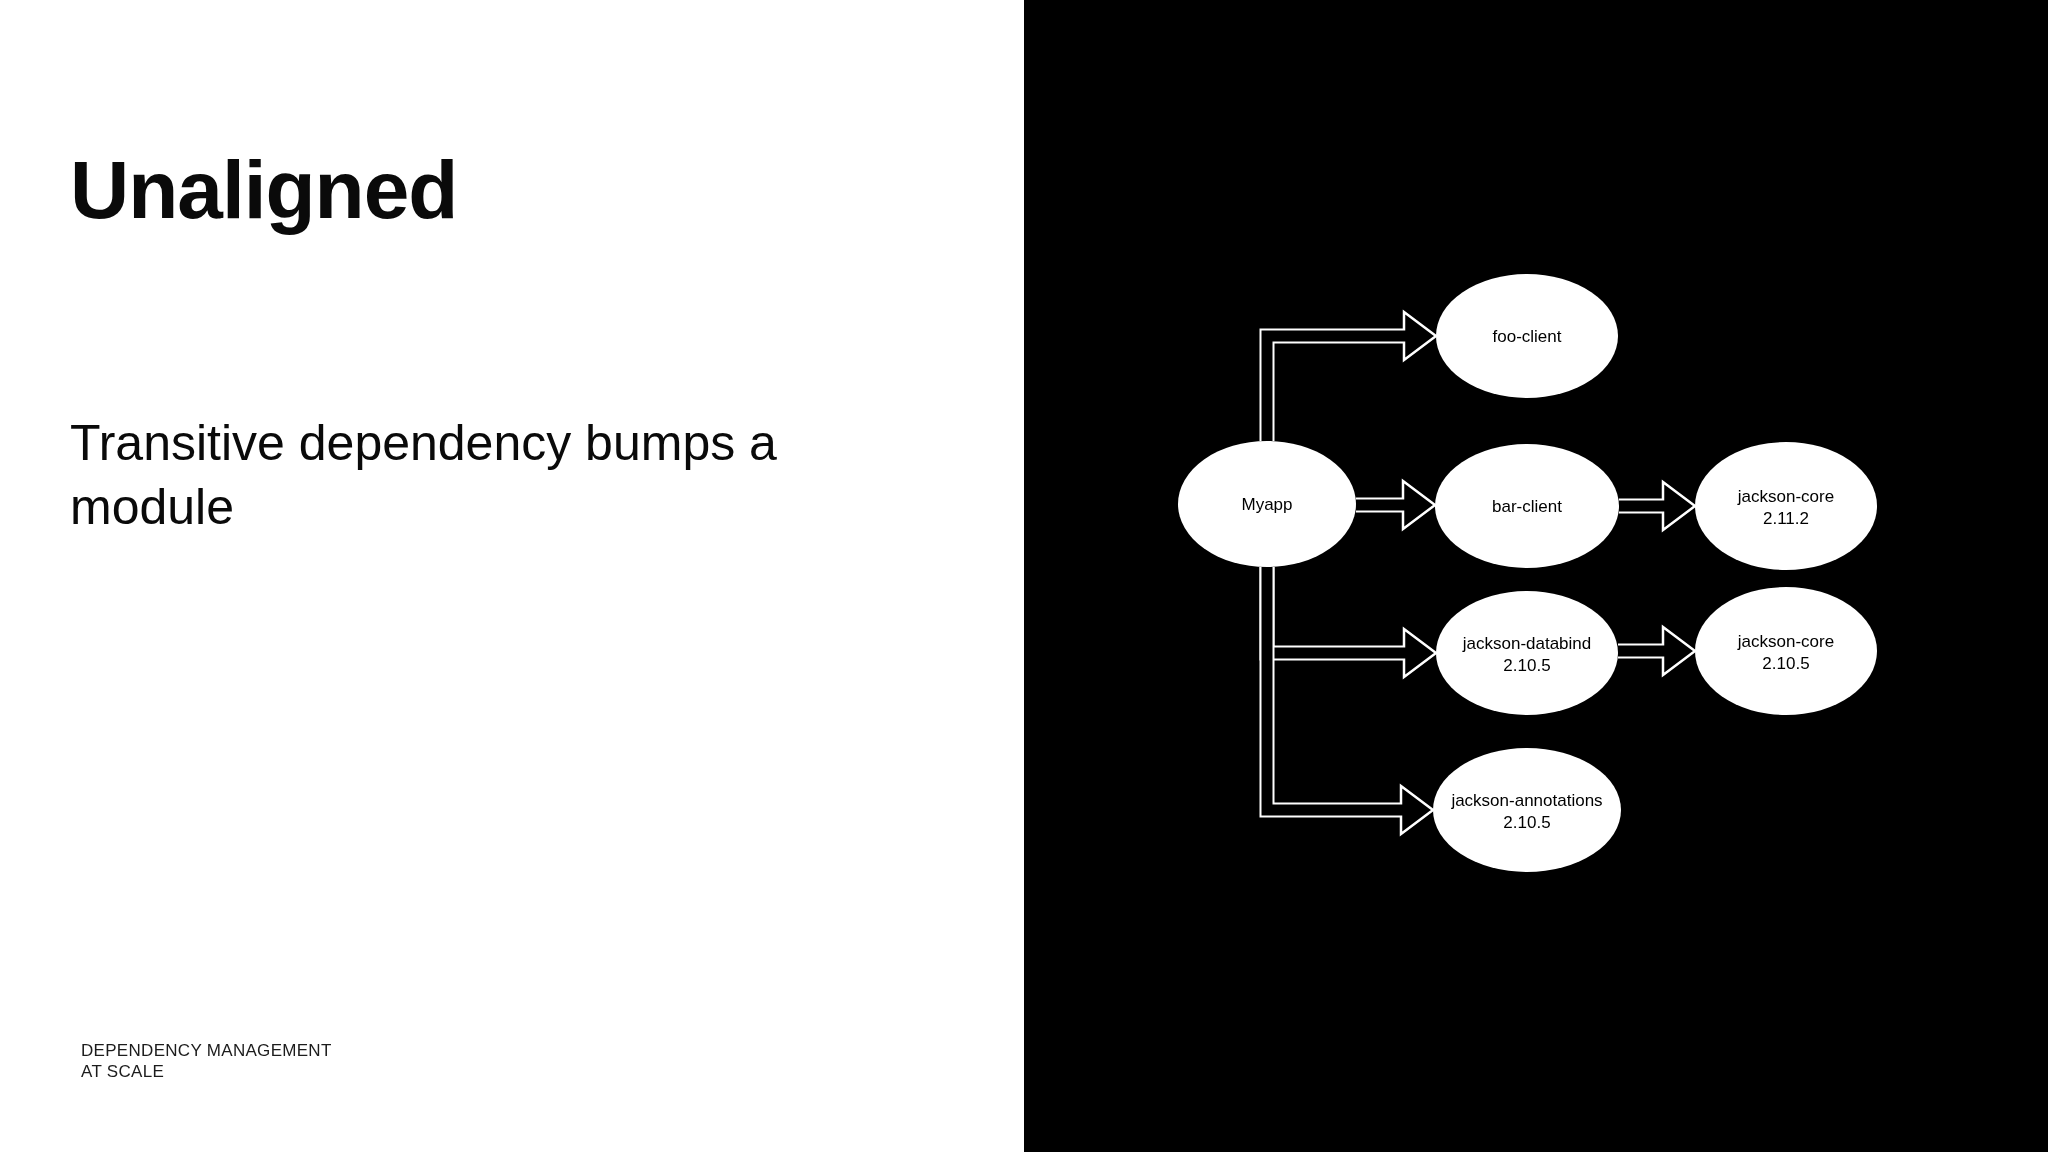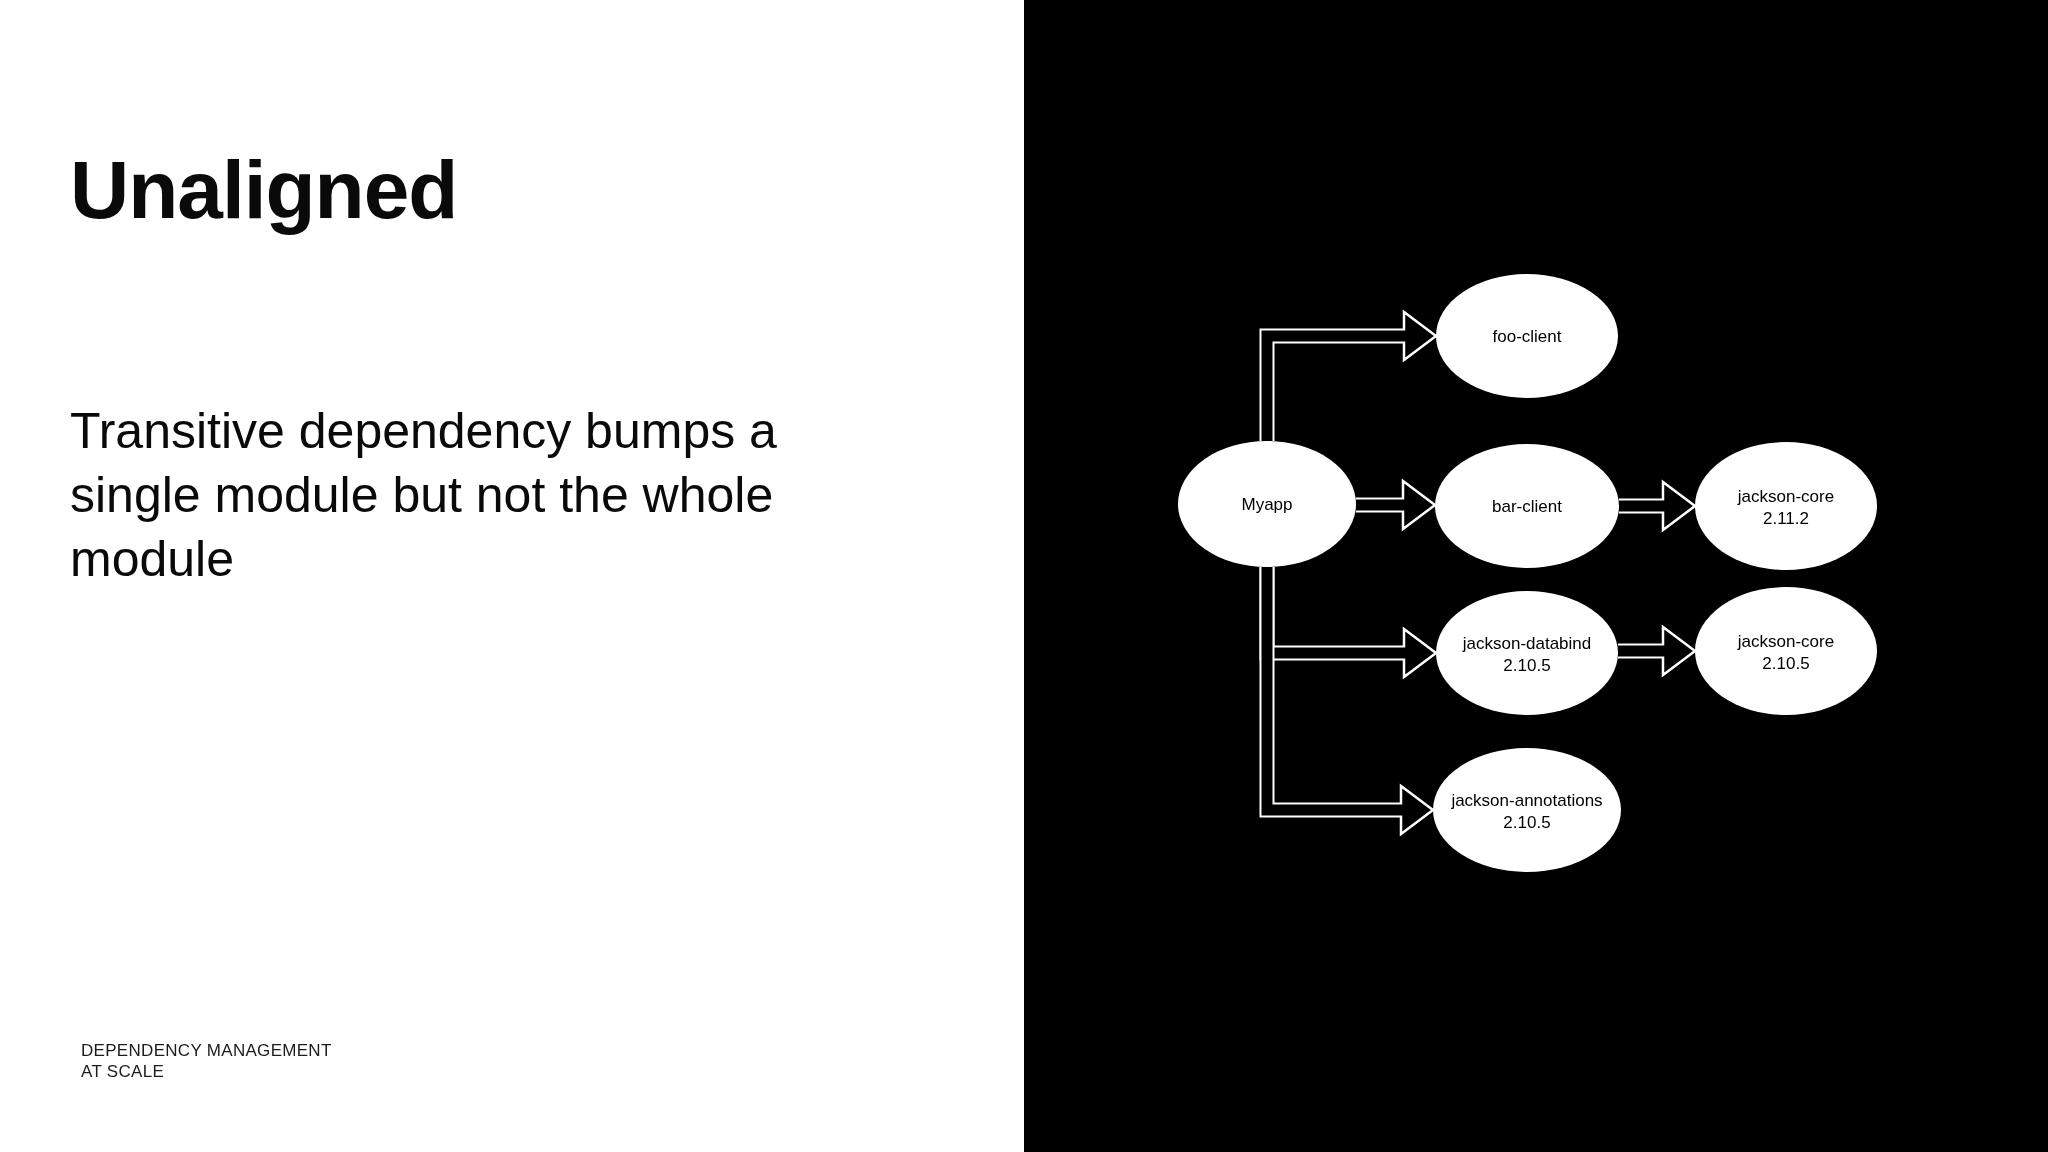--- a/index.html
+++ b/index.html
@@ -13,21 +13,21 @@
   }
   .right-panel{
     position:absolute;left:1024px;top:0;width:1024px;height:1152px;background:#000000;
   }
   .slide-title{
     position:absolute;left:70px;top:146px;
     font-size:82px;line-height:88px;font-weight:bold;color:#0a0a0a;
     letter-spacing:-1px;
   }
   .slide-body{
-    position:absolute;left:70px;top:399px;
+    position:absolute;left:70px;top:411px;
     font-size:50px;line-height:64px;font-weight:normal;color:#0a0a0a;
   }
   .slide-footer{
     position:absolute;left:67px;top:1040px;height:42px;
     display:flex;align-items:center;
   }
   .footer-bar{
     width:4px;background:#d6131d;margin-right:10px;
   }
   .footer-text{
@@ -40,21 +40,20 @@
 </style>
 </head>
 <body>
 
 <div class="left-panel">
   <div class="slide-title">
     <div>Unaligned</div>
   </div>
   <div class="slide-body">
     <div>Transitive dependency bumps a</div>
-    <div>single module but not the whole</div>
     <div>module</div>
   </div>
   <div class="slide-footer">
     <div class="footer-bar"></div>
     <div class="footer-text">
       <div>DEPENDENCY MANAGEMENT</div>
       <div>AT SCALE</div>
     </div>
   </div>
 </div>

